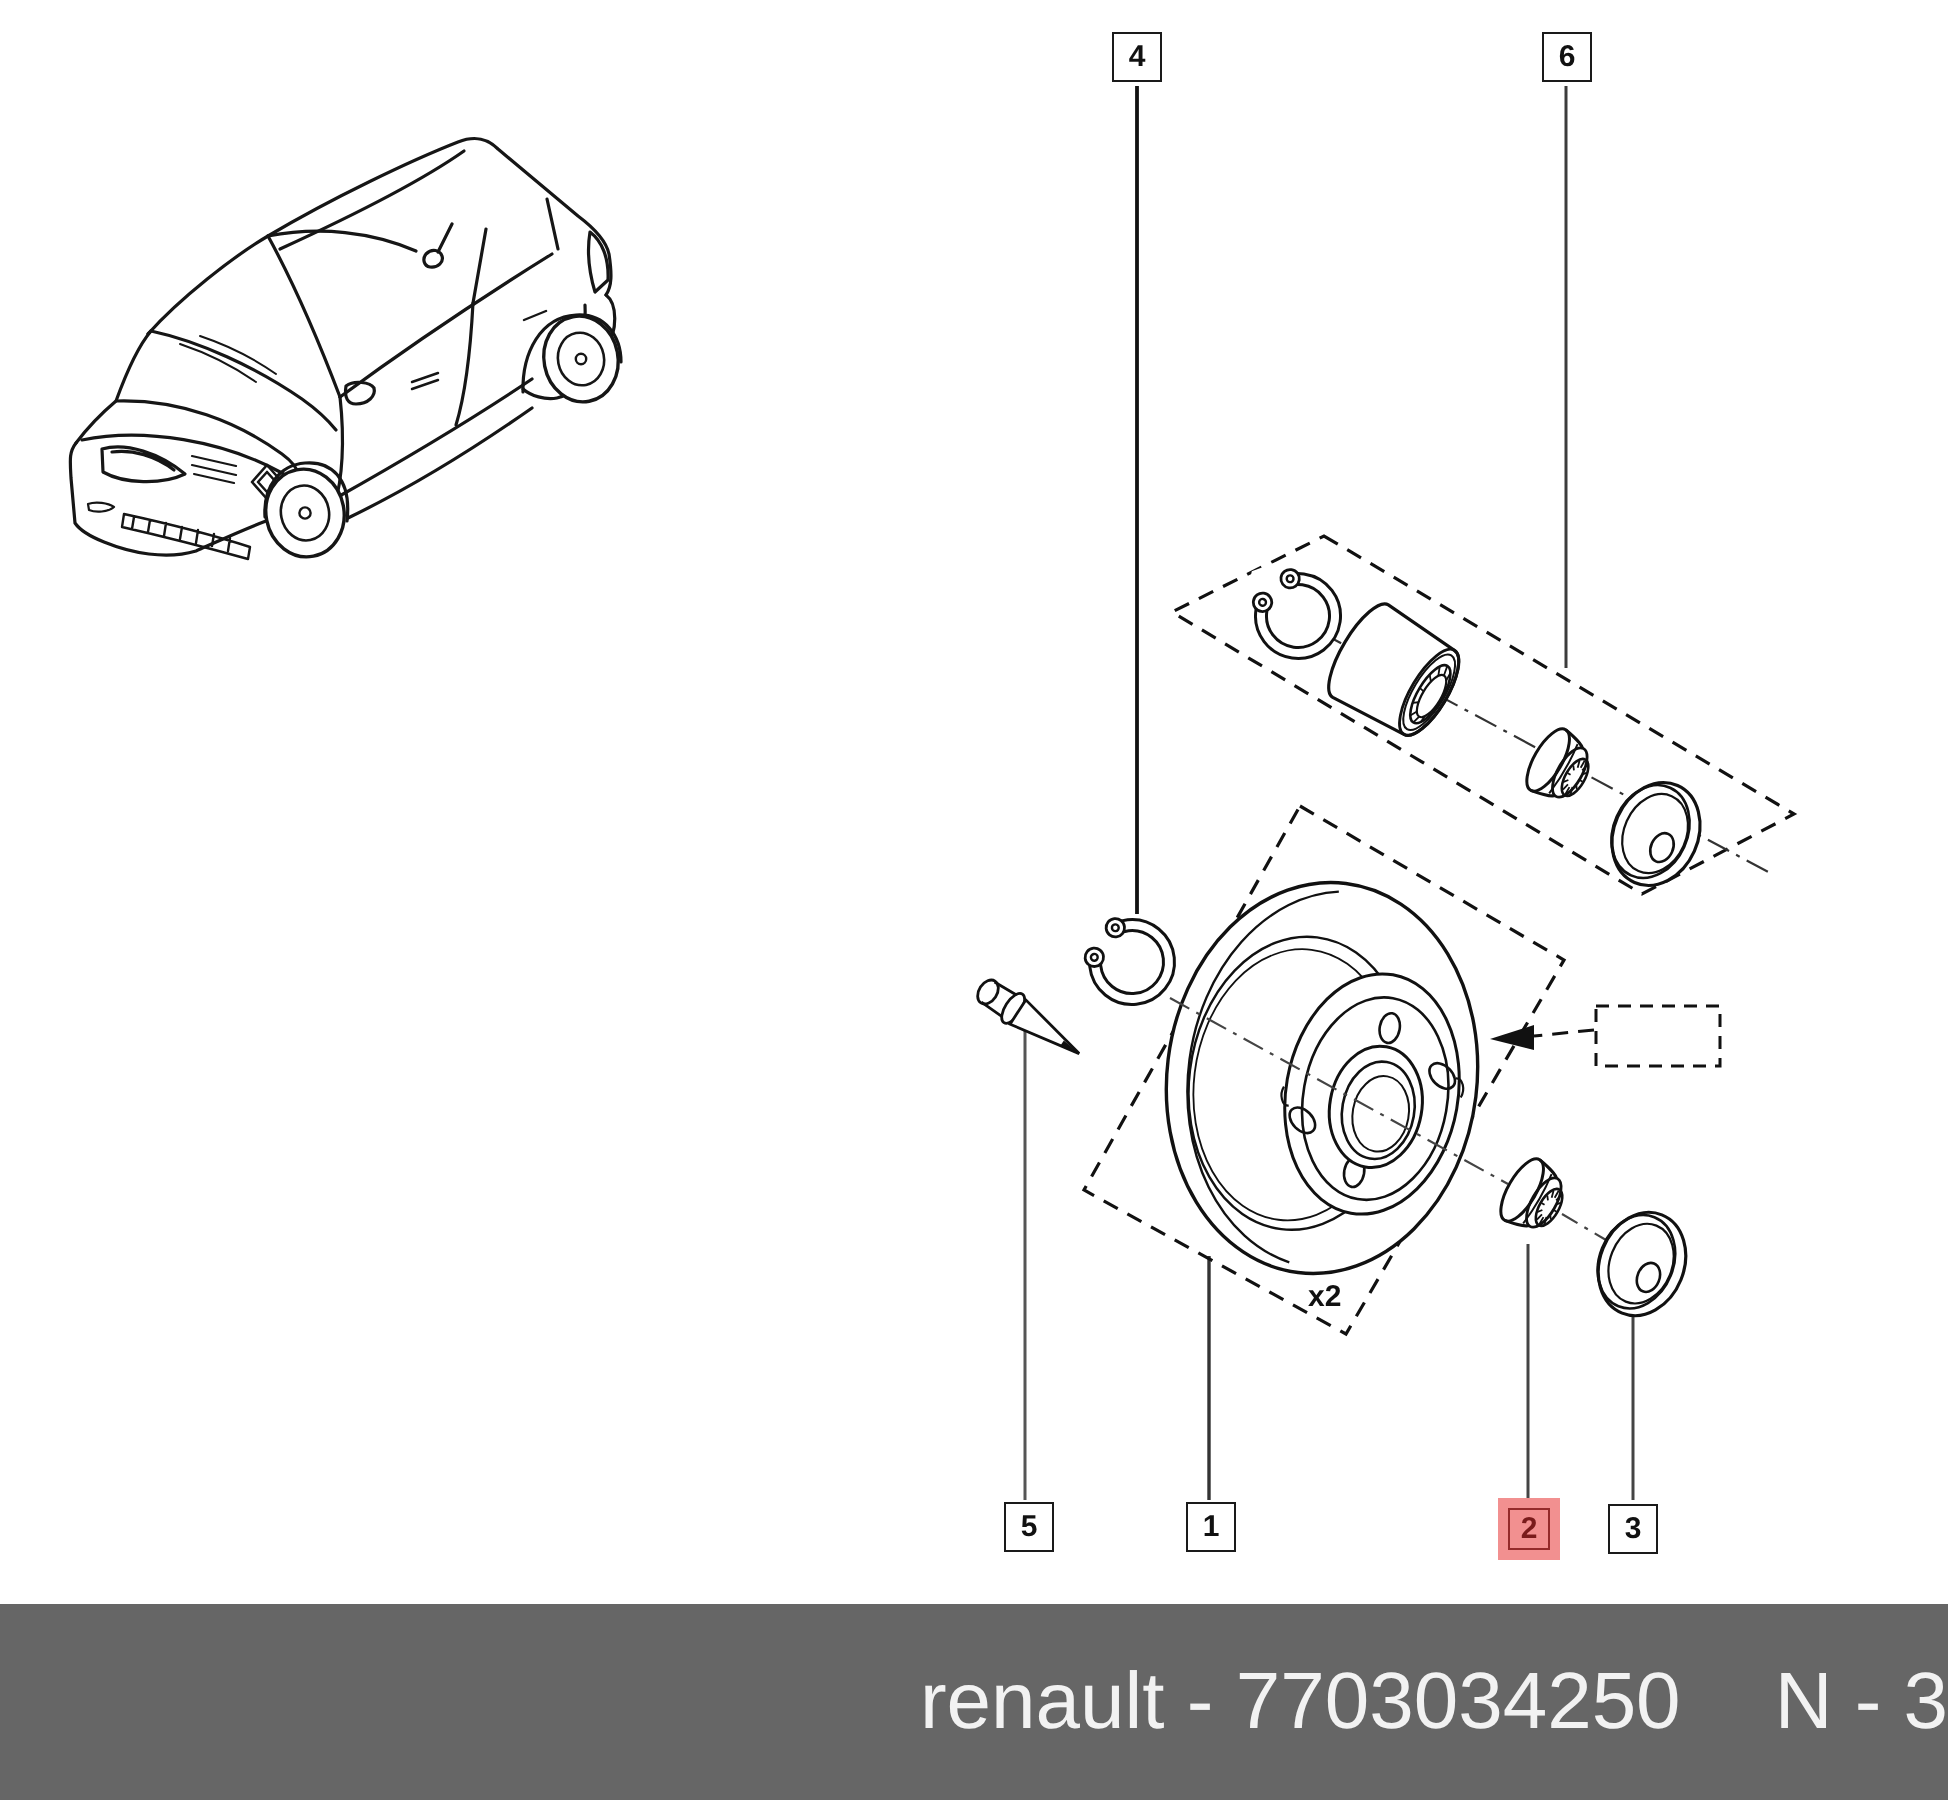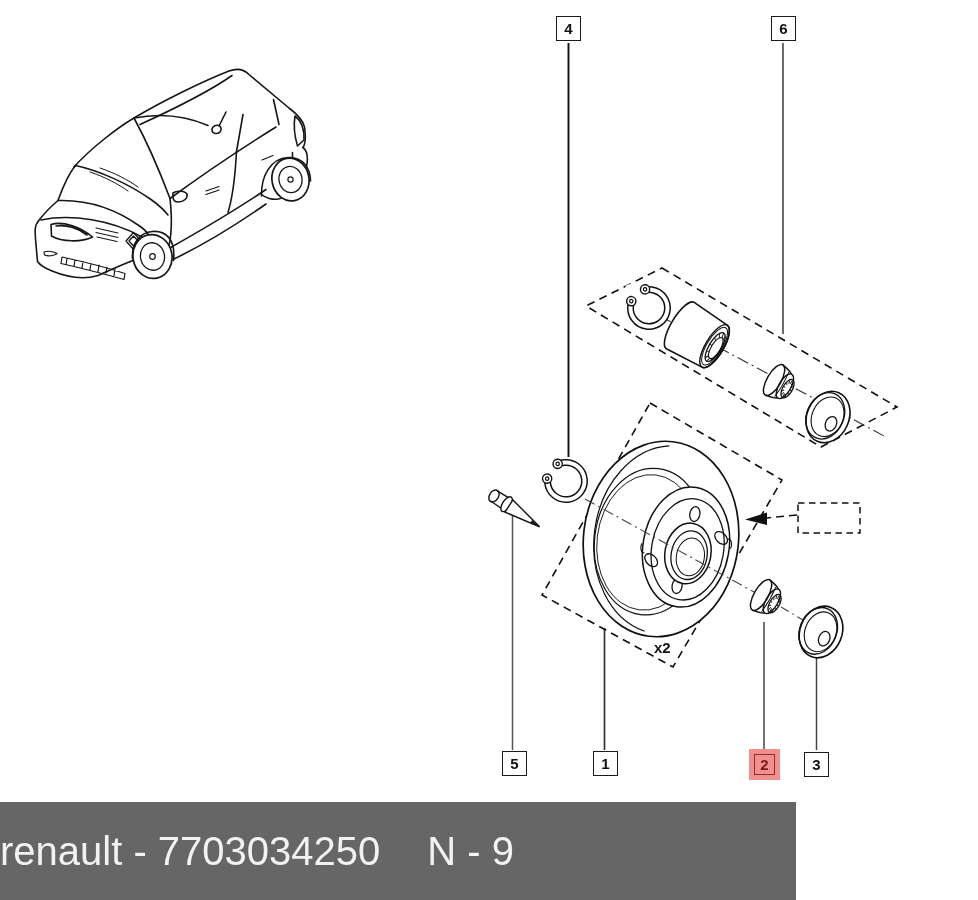--- a/index.html
+++ b/index.html
@@ -7,22 +7,22 @@
         font-family:"Liberation Sans",sans-serif;}
   svg{position:absolute;left:0;top:0;}
   .callout{position:absolute;width:23px;height:23px;border:1.7px solid #1a1a1a;background:#fff;
            display:flex;align-items:center;justify-content:center;
            font:bold 15px "Liberation Sans",sans-serif;color:#111;box-sizing:content-box;}
   .callout-highlight{position:absolute;width:31px;height:31px;background:#f29090;
            display:flex;align-items:center;justify-content:center;}
   .callout-inner{width:19px;height:19px;border:1.8px solid #952b2b;
            display:flex;align-items:center;justify-content:center;
            font:bold 15px "Liberation Sans",sans-serif;color:#7a1b1b;}
-  .footer{position:absolute;left:0;top:802px;width:796px;height:98px;background:#666666;
-          display:flex;align-items:center;justify-content:flex-start;gap:47px;}
+  .footer{position:absolute;left:0;top:802px;width:974px;height:98px;background:#666666;
+          display:flex;align-items:center;justify-content:flex-end;gap:47px;}
   .footer span{font-size:40px;color:#f2f2f2;white-space:pre;}
 </style>
 </head>
 <body>
 
 <div class="page">
 
 <svg width="978" height="802" viewBox="0 0 978 802">
   <defs>
     <g id="circlip-shape">
@@ -181,16 +181,16 @@
   <div class="callout-inner">
     <span>2</span>
   </div>
 </div>
 <div class="callout" style="left:804px;top:752px;">
   <span>3</span>
 </div>
 
 <div class="footer">
   <span><span>renault</span><span> - </span><span>7703034250</span></span>
-  <span>N - 9</span>
+  <span>N - 3</span>
 </div>
 
 </div>
 
 </body></html>

